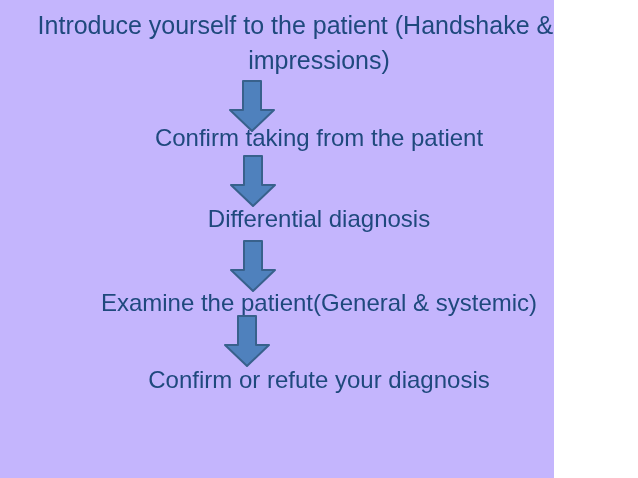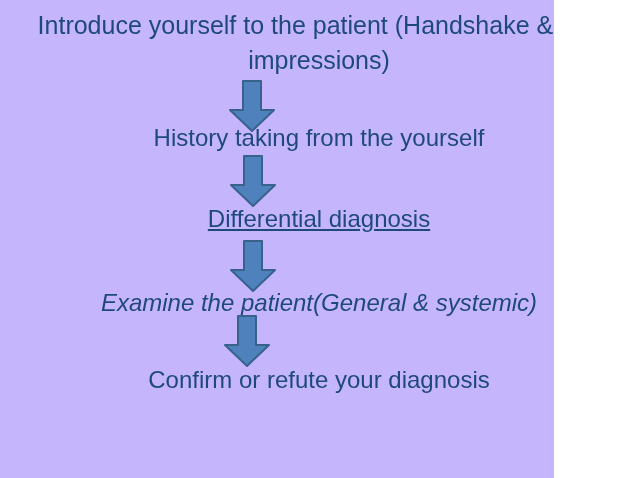--- a/index.html
+++ b/index.html
@@ -29,22 +29,22 @@
   }
   .step-title {
     top: 8px;
     left: 29px;
     width: 580px;
     font-size: 25px;
     line-height: 35px;
     white-space: normal;
   }
   .step-history   { top: 123px; }
-  .step-ddx       { top: 204px; text-decoration: underline; }
-  .step-examine   { top: 288px; font-style: italic; }
+  .step-ddx       { top: 204px; }
+  .step-examine   { top: 288px; }
   .step-confirm   { top: 365px; text-align: center; }
 
   .arrow {
     position: absolute;
     width: 46px;
     height: 52px;
     z-index: 2;
   }
   .arrow svg { display: block; width: 100%; height: 100%; }
   .arrow polygon {
@@ -64,21 +64,21 @@
 <div class="slide">
 
   <div class="step step-title">Introduce yourself to the patient (Handshake &amp; first impressions)</div>
 
   <div class="arrow arrow-1">
     <svg viewBox="0 0 46 52" xmlns="http://www.w3.org/2000/svg" aria-hidden="true">
       <polygon points="14,1 32,1 32,30 45,30 23,51 1,30 14,30"></polygon>
     </svg>
   </div>
 
-  <div class="step step-history">History taking from the yourself</div>
+  <div class="step step-history">Confirm taking from the patient</div>
 
   <div class="arrow arrow-2">
     <svg viewBox="0 0 46 52" xmlns="http://www.w3.org/2000/svg" aria-hidden="true">
       <polygon points="14,1 32,1 32,30 45,30 23,51 1,30 14,30"></polygon>
     </svg>
   </div>
 
   <div class="step step-ddx">Differential diagnosis</div>
 
   <div class="arrow arrow-3">

